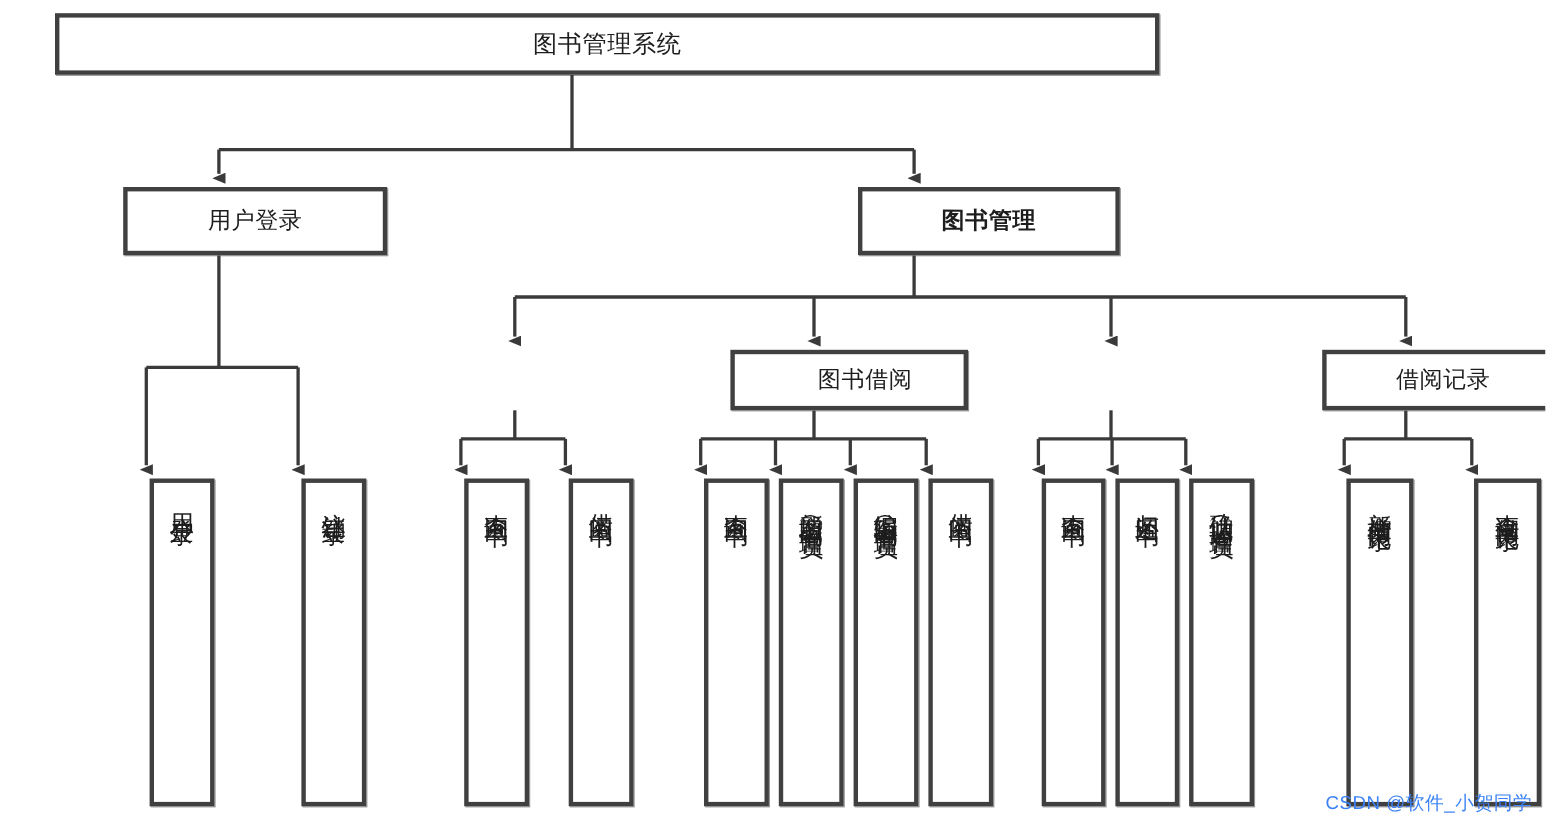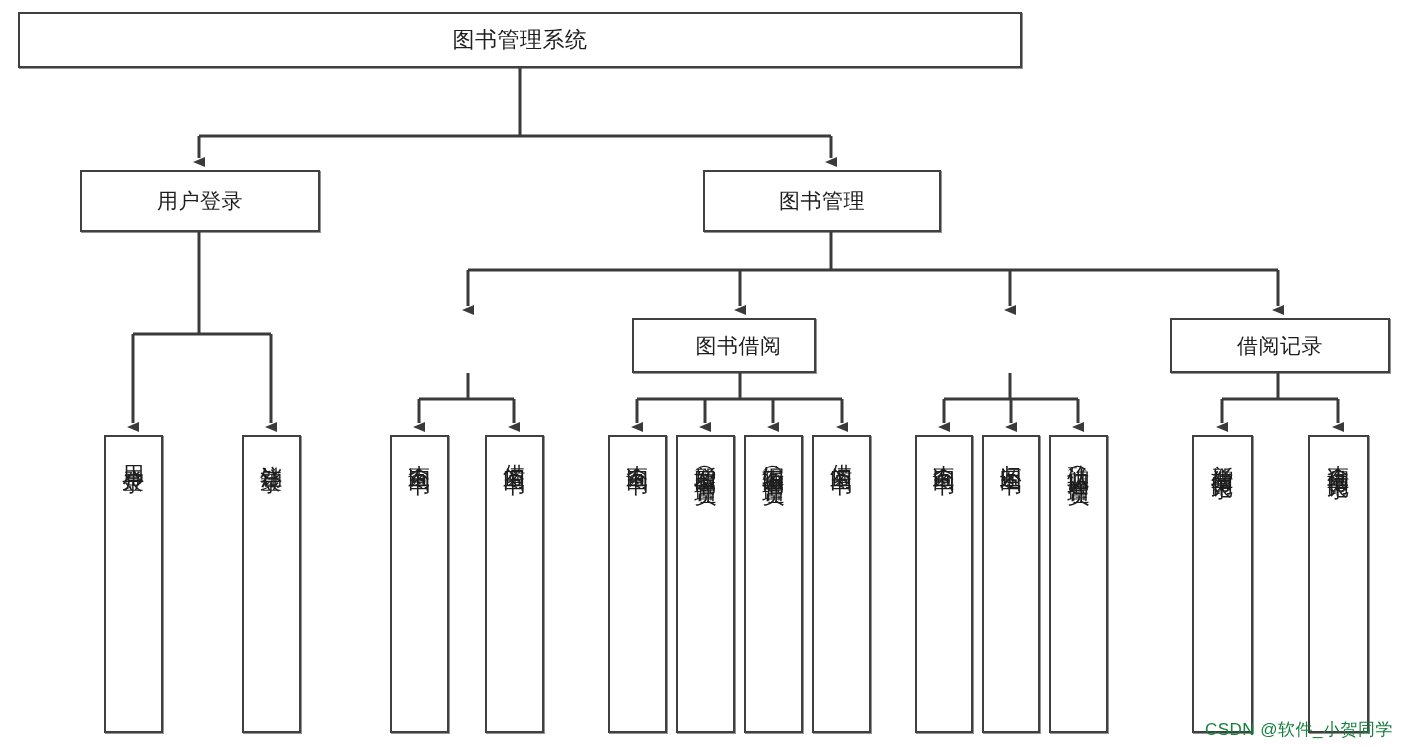--- a/index.html
+++ b/index.html
@@ -21,27 +21,28 @@
     position: absolute;
     left: 0;
     top: 0;
     width: 1405px;
     height: 747px;
     pointer-events: none;
   }
   .node {
     position: absolute;
     box-sizing: border-box;
-    border: 2px solid #404040;
+    border: 4px solid #404040;
     background: #ffffff;
     display: flex;
     align-items: center;
     justify-content: center;
     color: #1d1d1d;
     box-shadow: 1px 1px 0 rgba(60,60,60,0.55);
+    margin-left: 32px;
   }
   .node .lbl {
     display: block;
     text-align: center;
     letter-spacing: 0.5px;
   }
   .node.horiz .lbl {
     font-size: 21px;
     line-height: 1.2;
     white-space: nowrap;
@@ -57,21 +58,21 @@
     line-height: 1.25;
     letter-spacing: 3px;
     white-space: nowrap;
   }
   .node.root .lbl { font-size: 22px; }
   .watermark {
     position: absolute;
     right: 12px;
     bottom: 6px;
     font-size: 17px;
-    color: #15803d;
+    color: #3b82f6;
     white-space: nowrap;
     letter-spacing: 0.5px;
   }
 </style>
 </head>
 <body>
 
 <div id="canvas">
 
   <svg id="wires" viewBox="0 0 1405 747">
@@ -124,25 +125,25 @@
     </g>
   </svg>
 
   <div class="node horiz root" style="left:18px; top:12px; width:1004px; height:56px;">
     <span class="lbl">图书管理系统</span>
   </div>
 
   <div class="node horiz" style="left:80px; top:170px; width:240px; height:62px;">
     <span class="lbl">用户登录</span>
   </div>
-  <div class="node horiz" style="left:703px; top:170px; width:238px; height:62px;">
+  <div class="node horiz" style="left:748px; top:170px; width:238px; height:62px;font-weight:bold;">
     <span class="lbl">图书管理</span>
   </div>
 
-  <div class="node horiz" style="left:632px; top:318px; width:184px; height:55px;padding-left:29px;">
+  <div class="node horiz" style="left:632px; top:318px; width:216px; height:55px;padding-left:29px;">
     <span class="lbl">图书借阅</span>
   </div>
   <div class="node horiz" style="left:1170px; top:318px; width:220px; height:55px;">
     <span class="lbl">借阅记录</span>
   </div>
 
   <div class="node vert" style="left:104px; top:435px; width:59px; height:298px;">
     <span class="lbl">用户登录</span>
   </div>
   <div class="node vert" style="left:242px; top:435px; width:59px; height:298px;">

